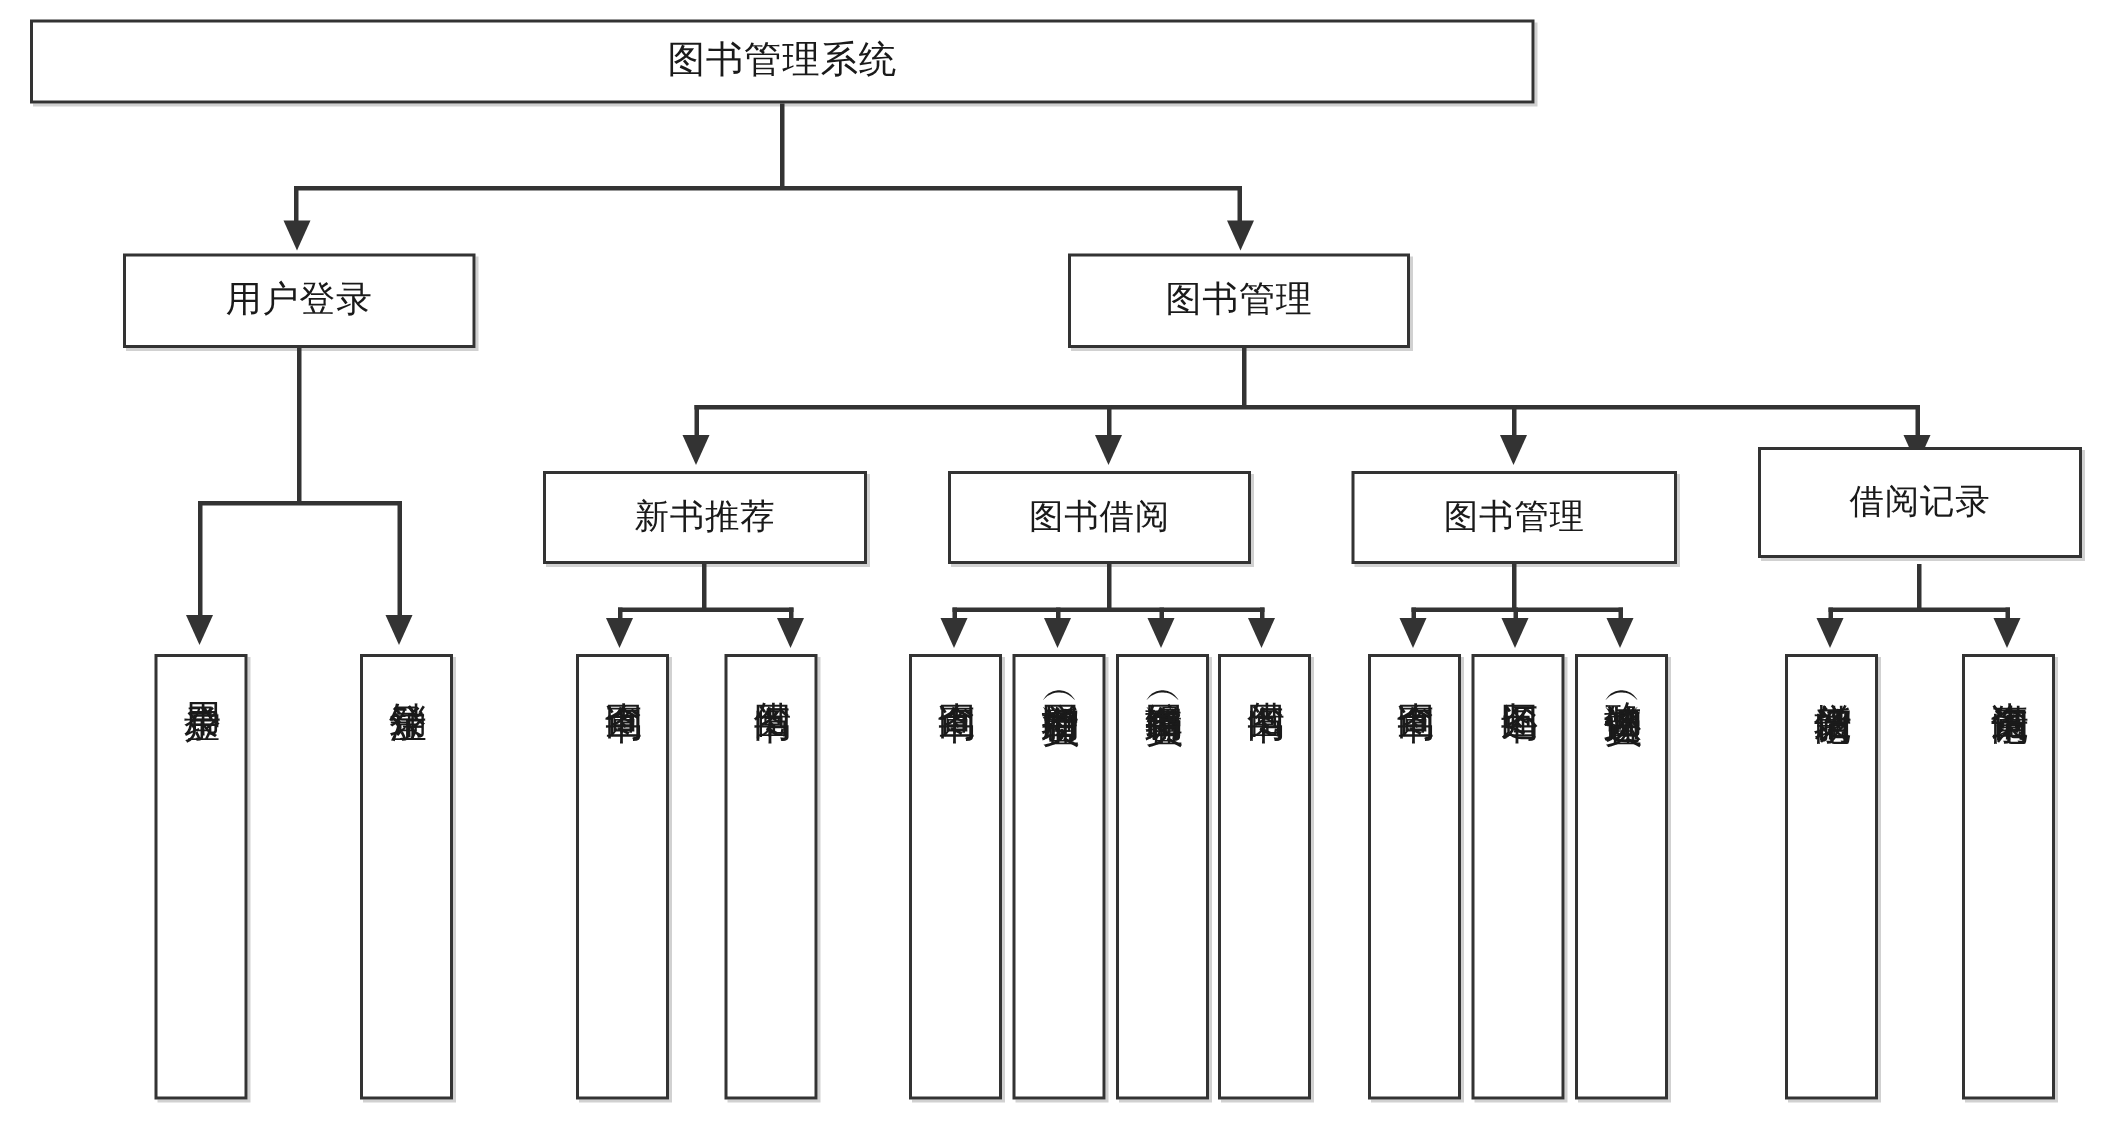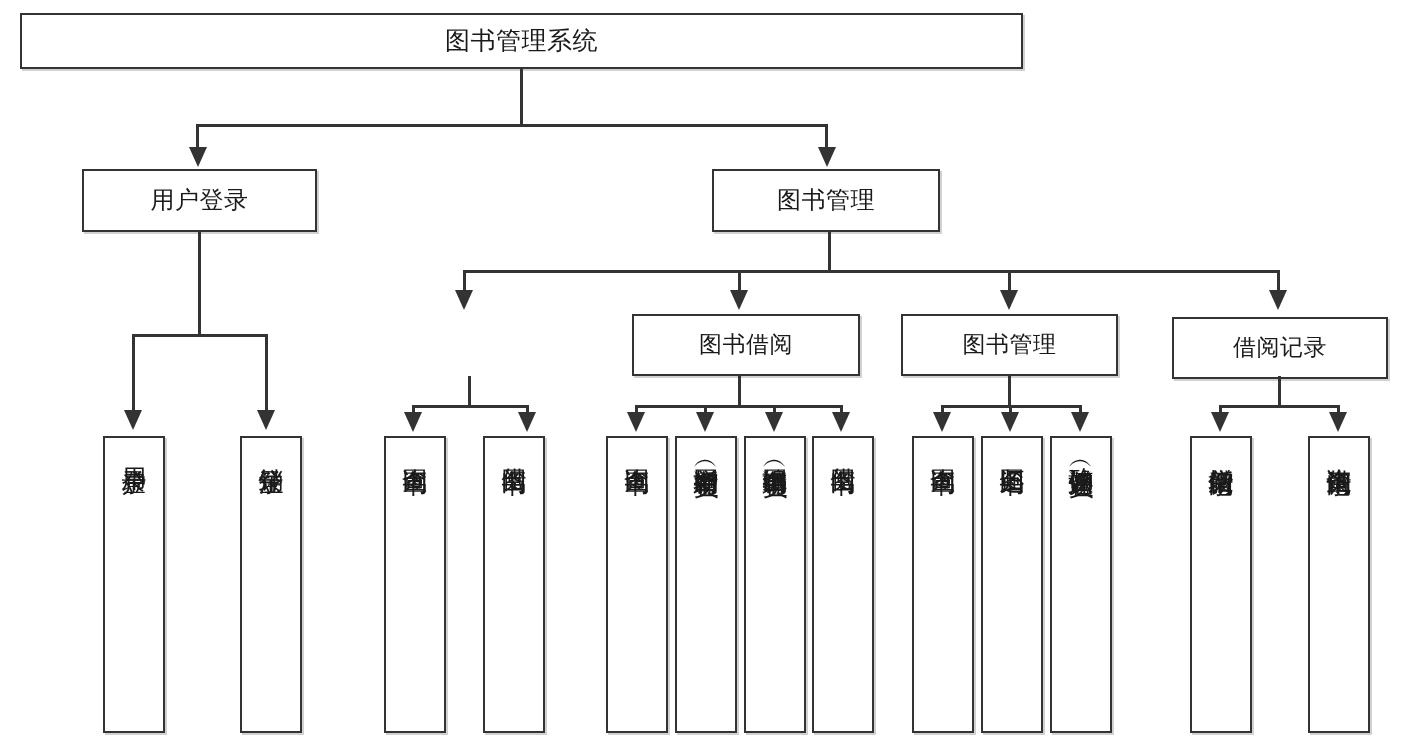--- a/index.html
+++ b/index.html
@@ -109,27 +109,30 @@
   <div class="conn h" style="left:463px; top:270px; width:817px; height:3px;"></div>
   <div class="conn v" style="left:463px; top:270px; width:3px; height:22px;"></div>
   <div class="conn v" style="left:738px; top:270px; width:3px; height:22px;"></div>
   <div class="conn v" style="left:1008px; top:270px; width:3px; height:22px;"></div>
   <div class="conn v" style="left:1277px; top:270px; width:3px; height:22px;"></div>
   <div class="arrow" style="left:455px; top:290px;"></div>
   <div class="arrow" style="left:730px; top:290px;"></div>
   <div class="arrow" style="left:1000px; top:290px;"></div>
   <div class="arrow" style="left:1269px; top:290px;"></div>
 
-  <div class="node level2" style="left:632px; top:314px; width:228px; height:62px;font-family:Liberation Serif, serif;">
+  <div class="node level2" style="left:362px; top:314px; width:216px; height:62px;">
+    <span class="label">新书推荐</span>
+  </div>
+  <div class="node level2" style="left:632px; top:314px; width:202px; height:62px;font-family:Liberation Serif, serif;">
     <span class="label">图书借阅</span>
   </div>
   <div class="node level2" style="left:901px; top:314px; width:217px; height:62px;">
     <span class="label">图书管理</span>
   </div>
-  <div class="node level2" style="left:1172px; top:317px; width:216px; height:62px;">
+  <div class="node level2" style="left:1172px; top:298px; width:216px; height:74px;">
     <span class="label">借阅记录</span>
   </div>
 
   <div class="conn v" style="left:468px; top:376px; width:3px; height:31px;"></div>
   <div class="conn h" style="left:412px; top:405px; width:117px; height:3px;"></div>
   <div class="conn v" style="left:412px; top:405px; width:3px; height:9px;"></div>
   <div class="conn v" style="left:526px; top:405px; width:3px; height:9px;"></div>
   <div class="arrow" style="left:404px; top:412px;"></div>
   <div class="arrow" style="left:518px; top:412px;"></div>
 

